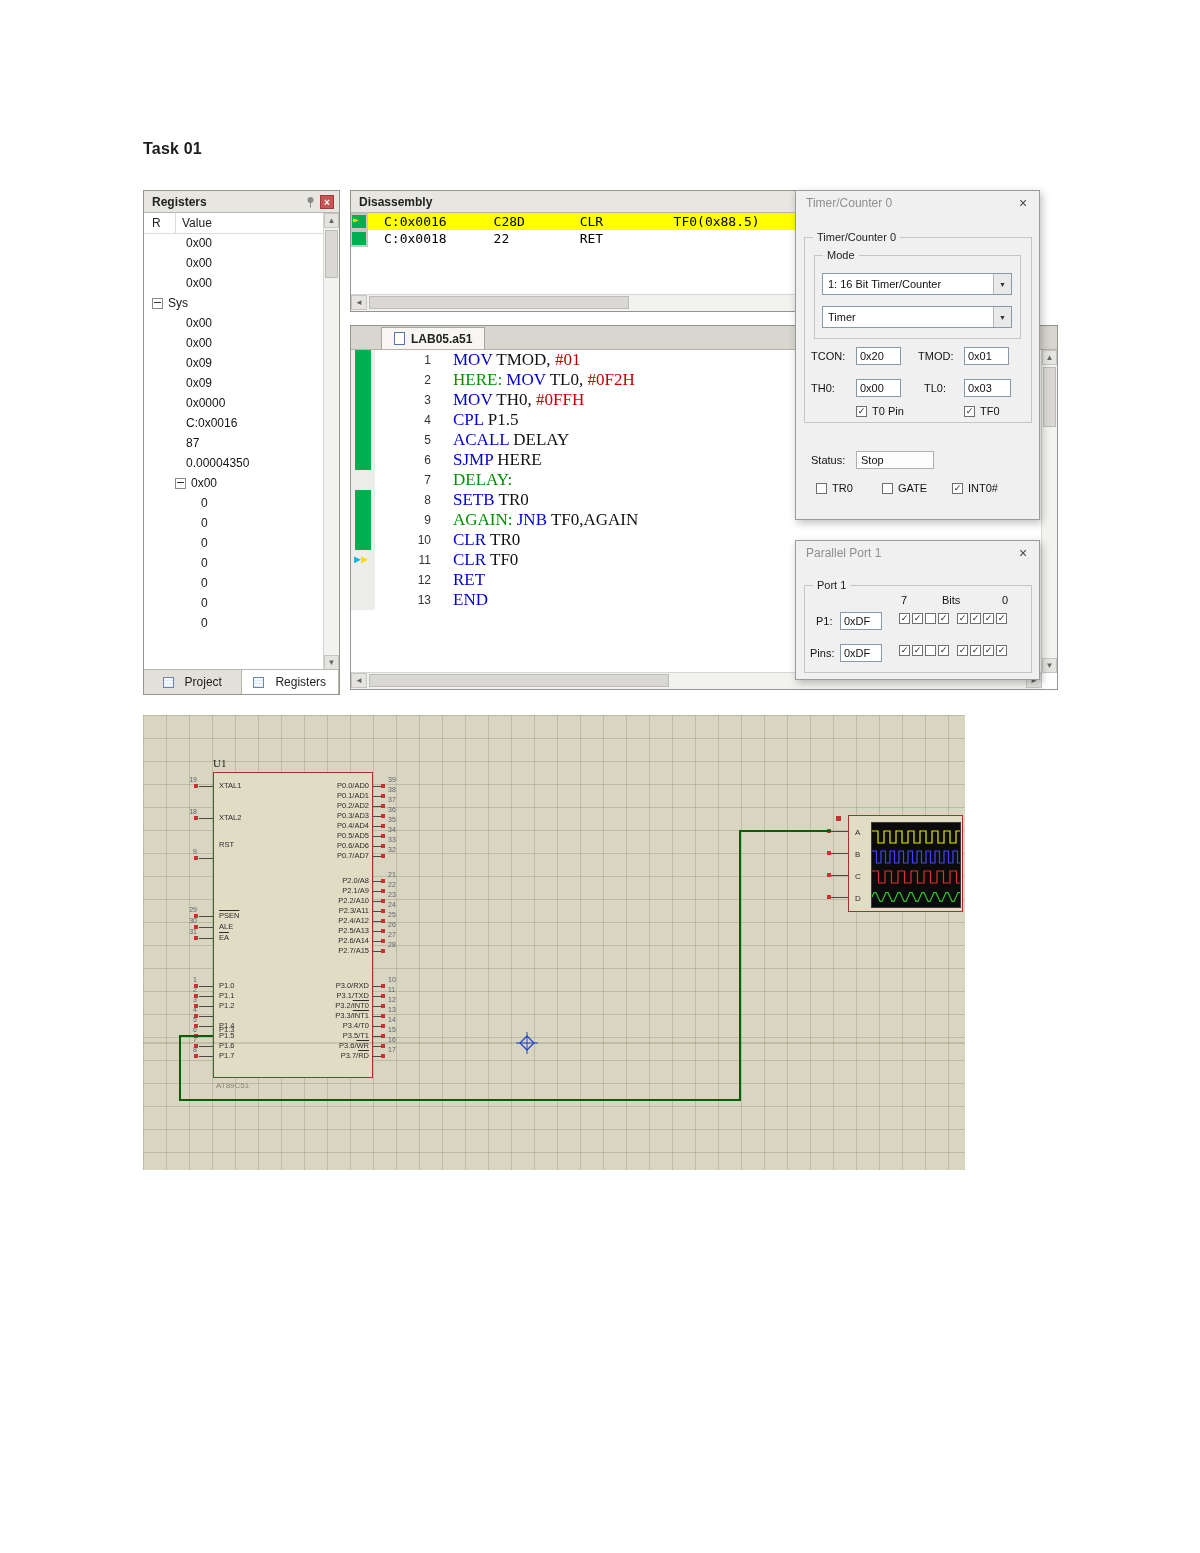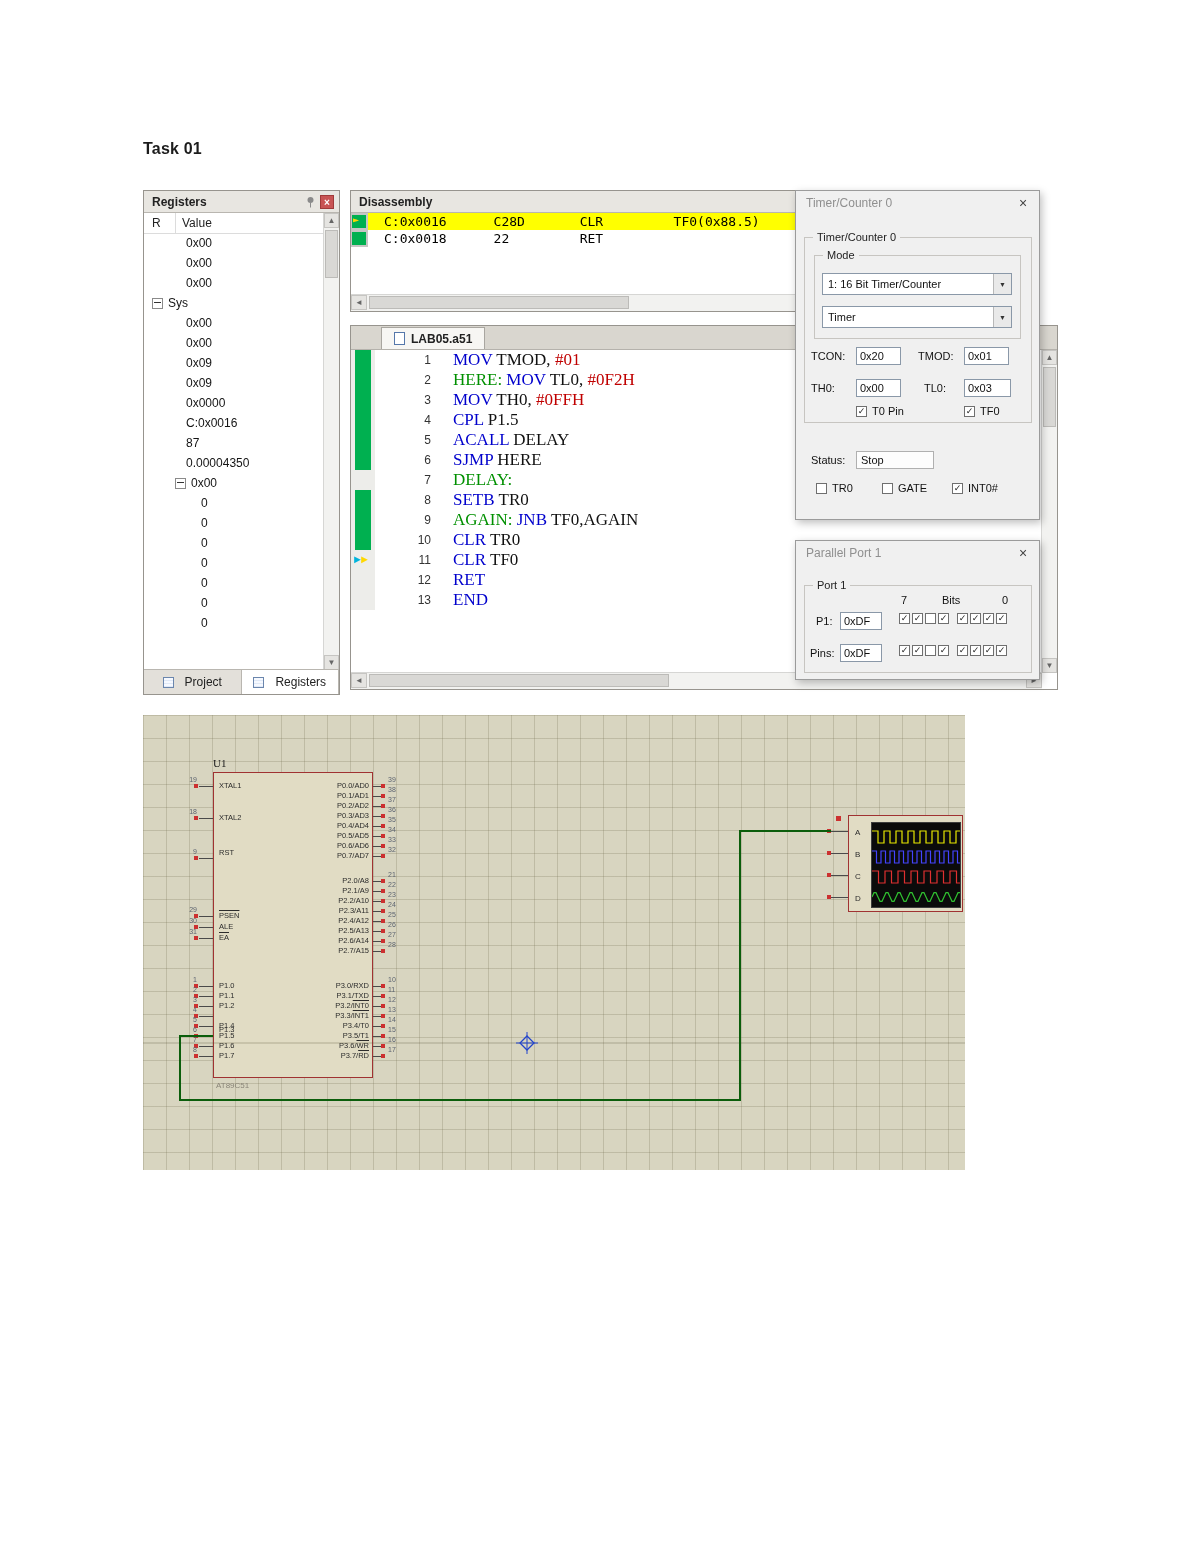--- a/index.html
+++ b/index.html
@@ -431,21 +431,21 @@
       </div>
     <div id="pins-layer" style="position:absolute;left:0;top:0;width:100%;height:100%;">
         <span class="pin-name" style="left: 76px; top: 67px;">XTAL1</span>
         <span class="pin-num" style="left: 28px; width: 26px; text-align: right; top: 61px;">19</span>
         <div class="stub" style="left: 56px; width: 14px; top: 71px;"></div>
         <div class="rsq" style="left: 51px; top: 69px;"></div>
         <span class="pin-name" style="left: 76px; top: 99px;">XTAL2</span>
         <span class="pin-num" style="left: 28px; width: 26px; text-align: right; top: 93px;">18</span>
         <div class="stub" style="left: 56px; width: 14px; top: 103px;"></div>
         <div class="rsq" style="left: 51px; top: 101px;"></div>
-        <span class="pin-name" style="left: 76px; top: 134px;">RST</span>
+        <span class="pin-name" style="left: 76px; top: 126px;">RST</span>
         <span class="pin-num" style="left: 28px; width: 26px; text-align: right; top: 133px;">9</span>
         <div class="stub" style="left: 56px; width: 14px; top: 143px;"></div>
         <div class="rsq" style="left: 51px; top: 141px;"></div>
         <span class="pin-name" style="left: 76px; top: 197px;"><span class="ovl">PSEN</span></span>
         <span class="pin-num" style="left: 28px; width: 26px; text-align: right; top: 191px;">29</span>
         <div class="stub" style="left: 56px; width: 14px; top: 201px;"></div>
         <div class="rsq" style="left: 51px; top: 199px;"></div>
         <span class="pin-name" style="left: 76px; top: 208px;">ALE</span>
         <span class="pin-num" style="left: 28px; width: 26px; text-align: right; top: 202px;">30</span>
         <div class="stub" style="left: 56px; width: 14px; top: 212px;"></div>

